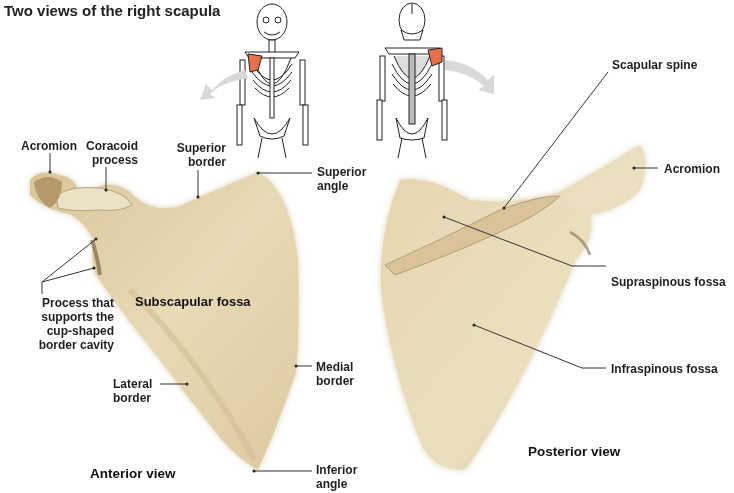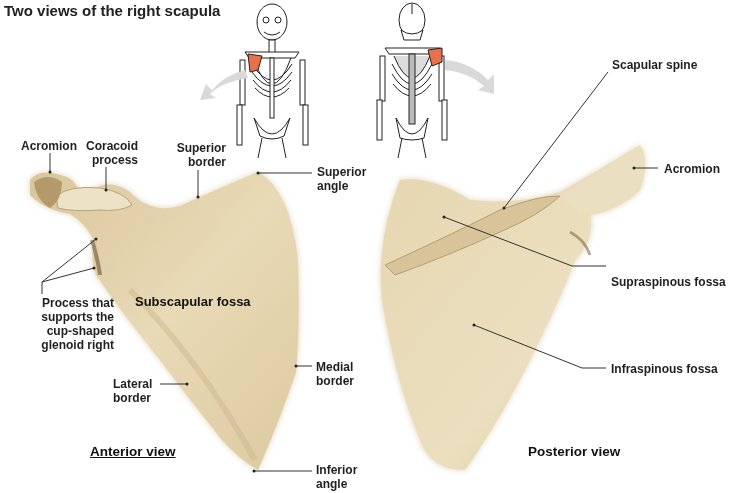--- a/index.html
+++ b/index.html
@@ -136,33 +136,33 @@
 </div>
 <div class="lbl" style="left:317px;top:165px;">
   <div>Superior</div>
   <div>angle</div>
 </div>
 <div class="big" style="left:135px;top:262px;font-size:13px;margin-top:32px;">Subscapular fossa</div>
 <div class="lbl c" style="left:0px;top:296px;width:86px;padding-left:28px;">
   <div>Process that</div>
   <div>supports the</div>
   <div>cup-shaped</div>
-  <div>glenoid right</div>
+  <div>border cavity</div>
 </div>
 <div class="lbl" style="left:113px;top:377px;">
   <div>Lateral</div>
   <div>border</div>
 </div>
 <div class="lbl" style="left:316px;top:360px;">
   <div>Medial</div>
   <div>border</div>
 </div>
 <div class="lbl" style="left:316px;top:463px;">
   <div>Inferior</div>
   <div>angle</div>
 </div>
-<div class="big" style="left:90px;top:444px;text-decoration:underline;">Anterior view</div>
+<div class="big" style="left:90px;top:466px;">Anterior view</div>
 
 <div class="lbl" style="left:612px;top:58px;">Scapular spine</div>
 <div class="lbl" style="left:664px;top:162px;">Acromion</div>
 <div class="lbl" style="left:611px;top:275px;">Supraspinous fossa</div>
 <div class="lbl" style="left:611px;top:362px;">Infraspinous fossa</div>
 <div class="big" style="left:528px;top:444px;">Posterior view</div>
 
 </body></html>

